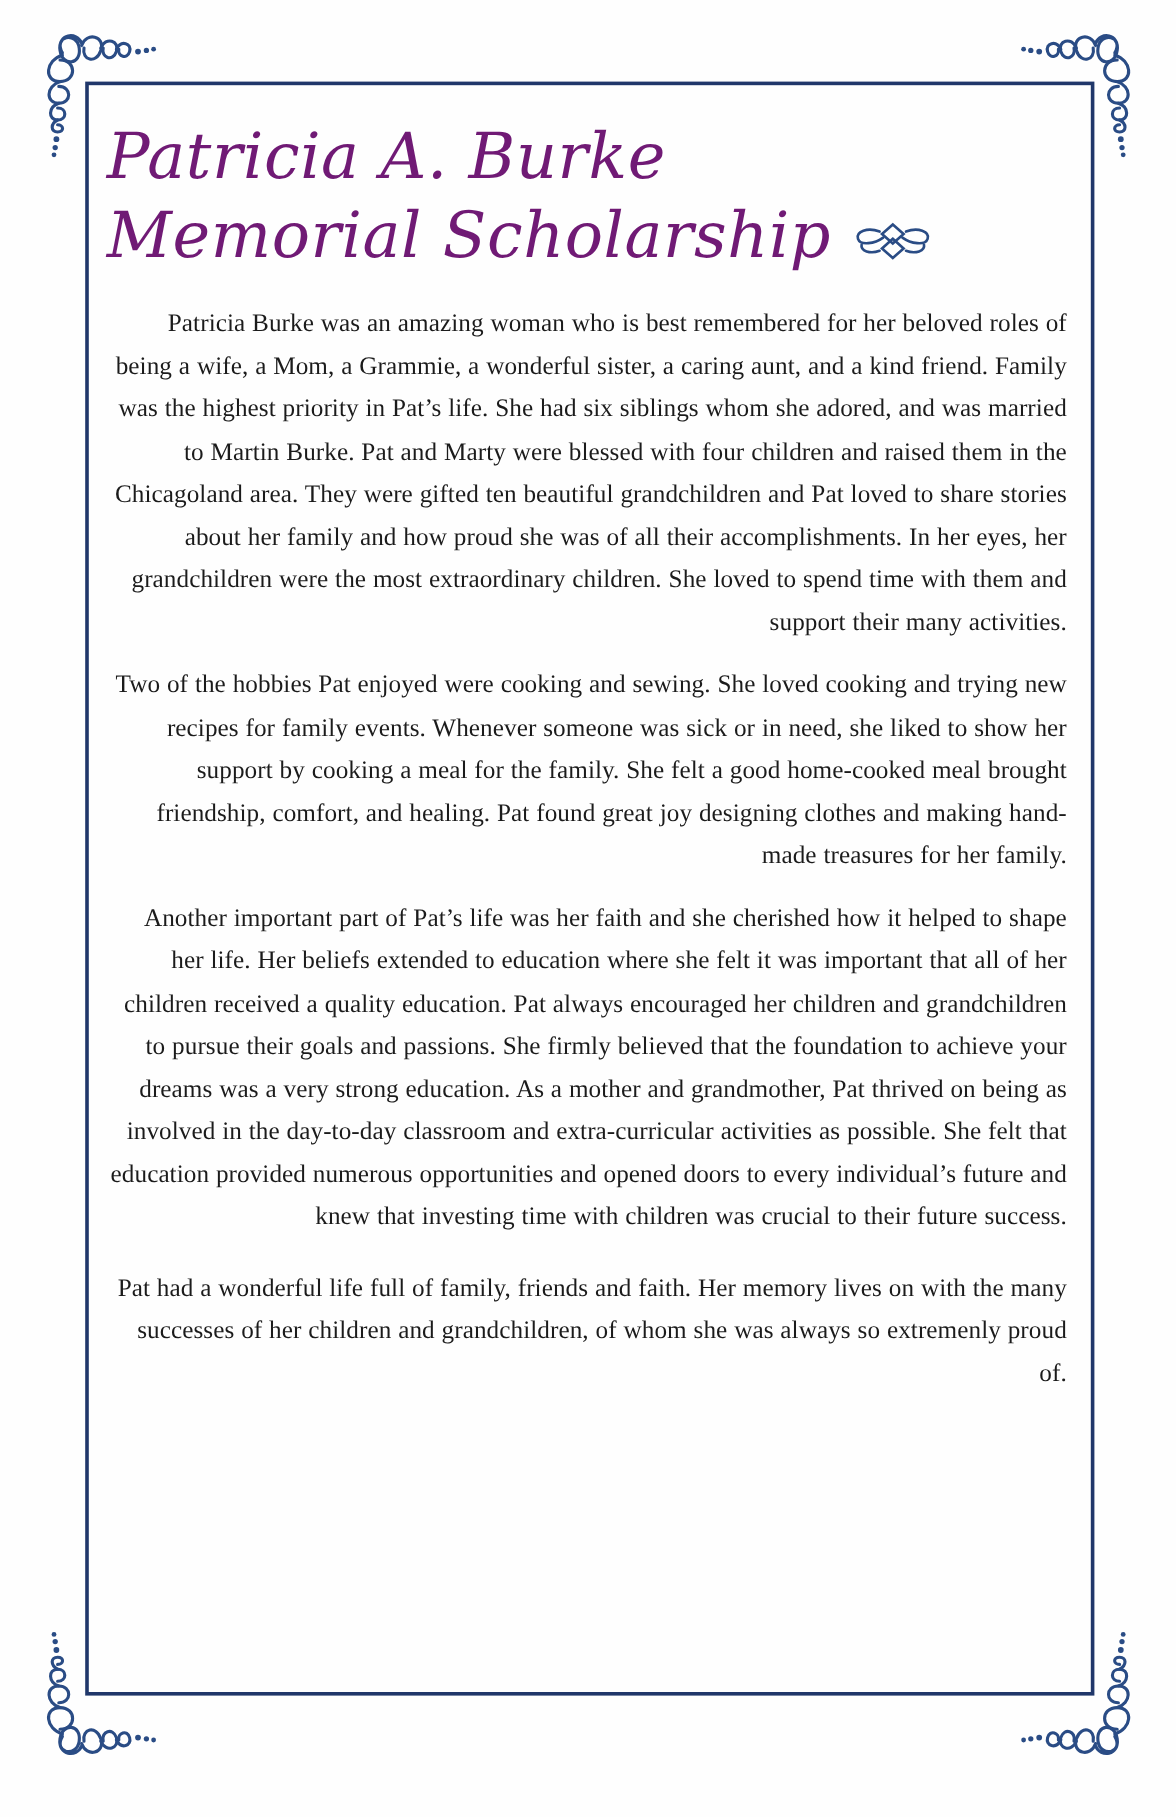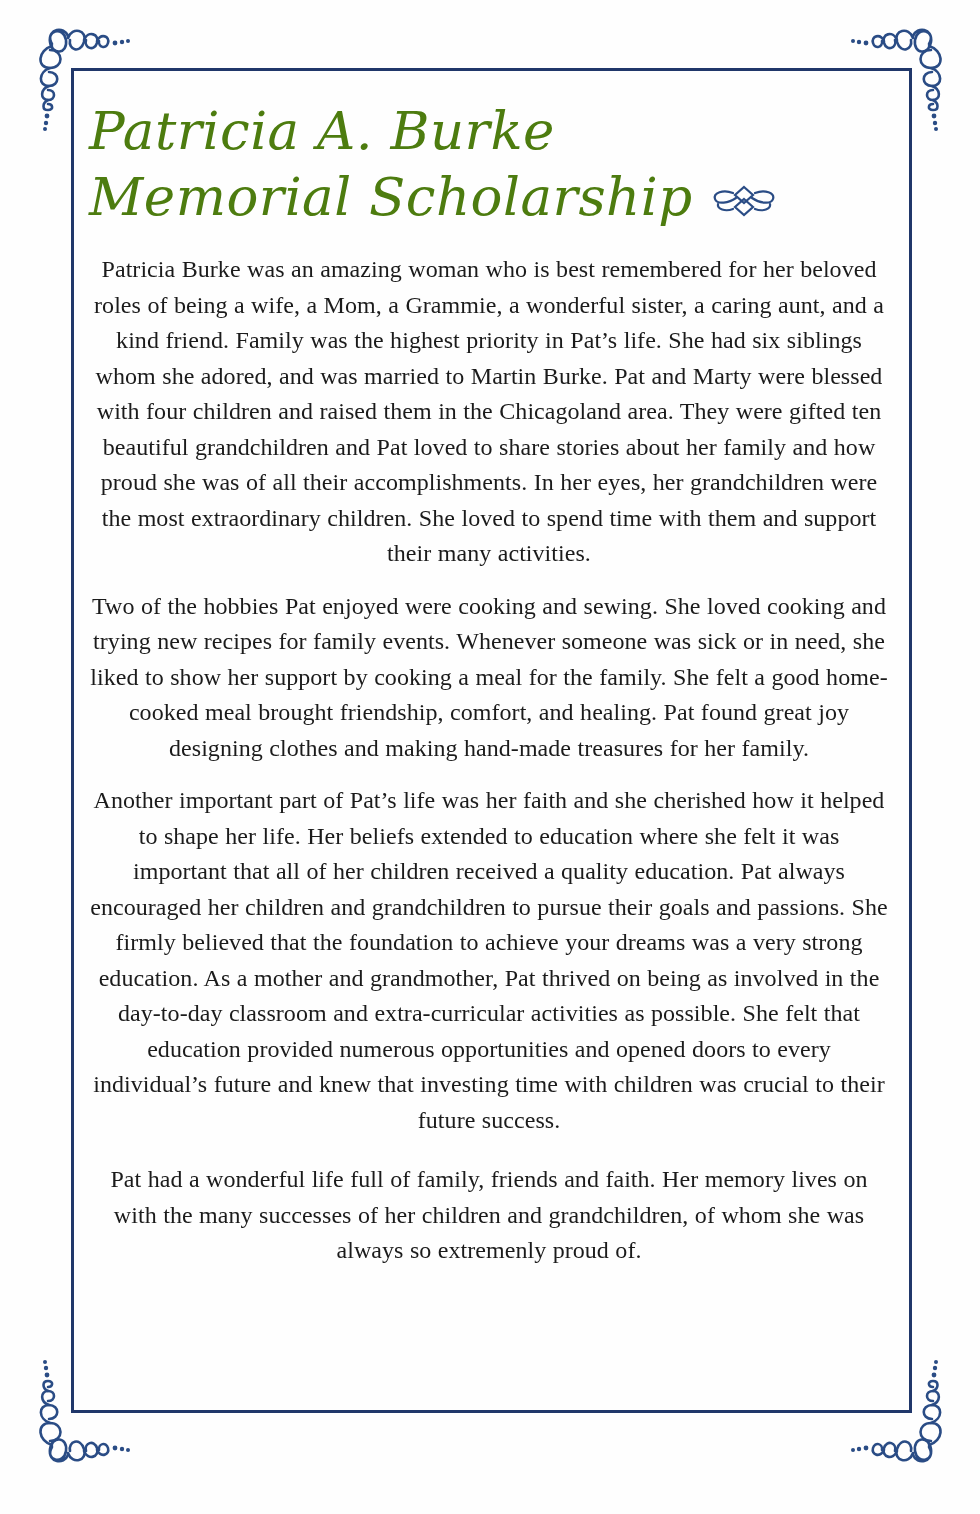--- a/index.html
+++ b/index.html
@@ -57,21 +57,21 @@
     width: 800px;
   }
 
   .title-block {
     margin: 0 0 10px 0;
   }
   .title-line {
     font-family: "DejaVu Serif", "Liberation Serif", serif;
     font-style: italic;
     font-weight: 400;
-    color: #4d7c0f;
+    color: #701a75;
     white-space: nowrap;
     letter-spacing: 0.5px;
   }
   .title-line-1 {
     font-size: 53px;
     line-height: 66px;
     margin: 14px 0 0 0;
   }
   .title-line-2 {
     font-size: 53px;
@@ -86,25 +86,25 @@
     flex: 0 0 auto;
     width: 70px;
     height: 44px;
     margin-top: 8px;
   }
 
   .body-text {
     margin-top: 22px;
   }
   .para {
-    font-size: 24px;
+    font-size: 21px;
     line-height: 35.5px;
     color: #1b1b1b;
     margin: 0 0 17px 0;
-    text-align: center;
+    text-align: right;
     letter-spacing: 0.05px;
     word-spacing: 0.4px;
   }
   .para:last-child { margin-bottom: 0; margin-top: 24px; }
 </style>
 </head>
 <body>
 
 <div class="page">
 

